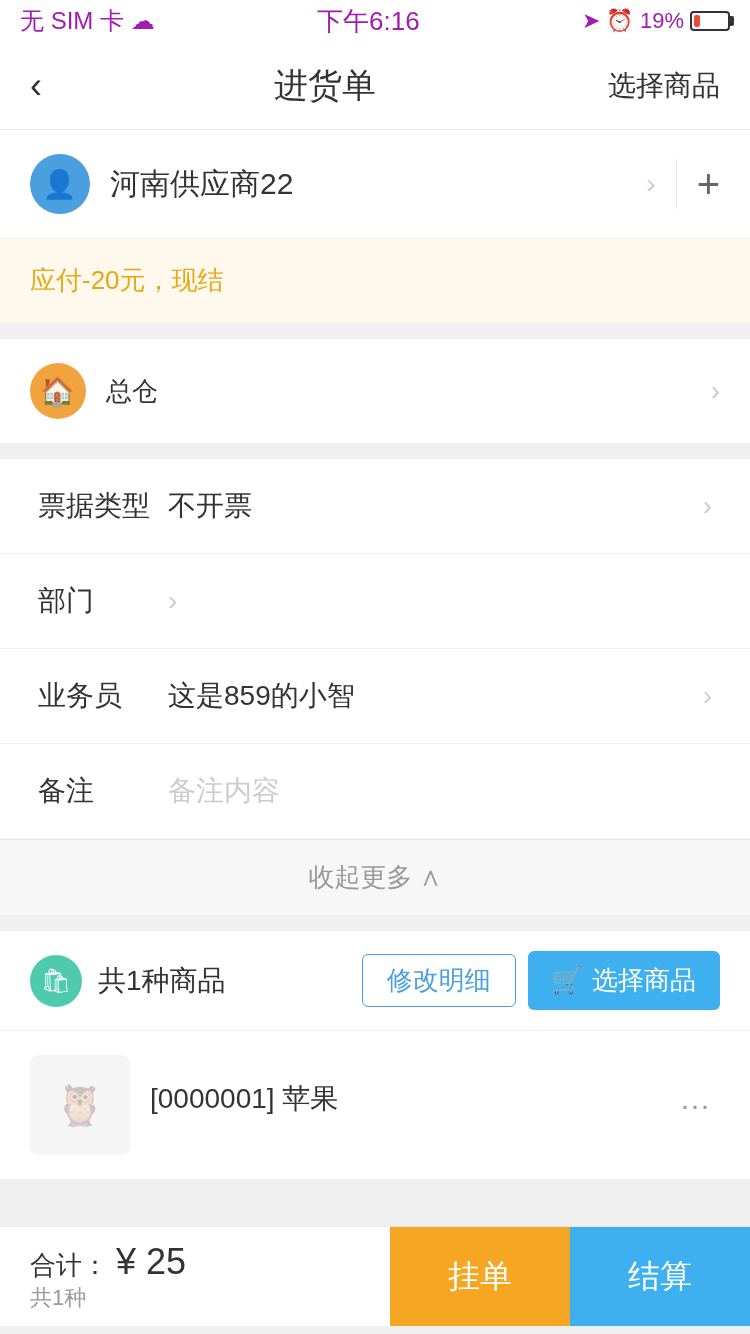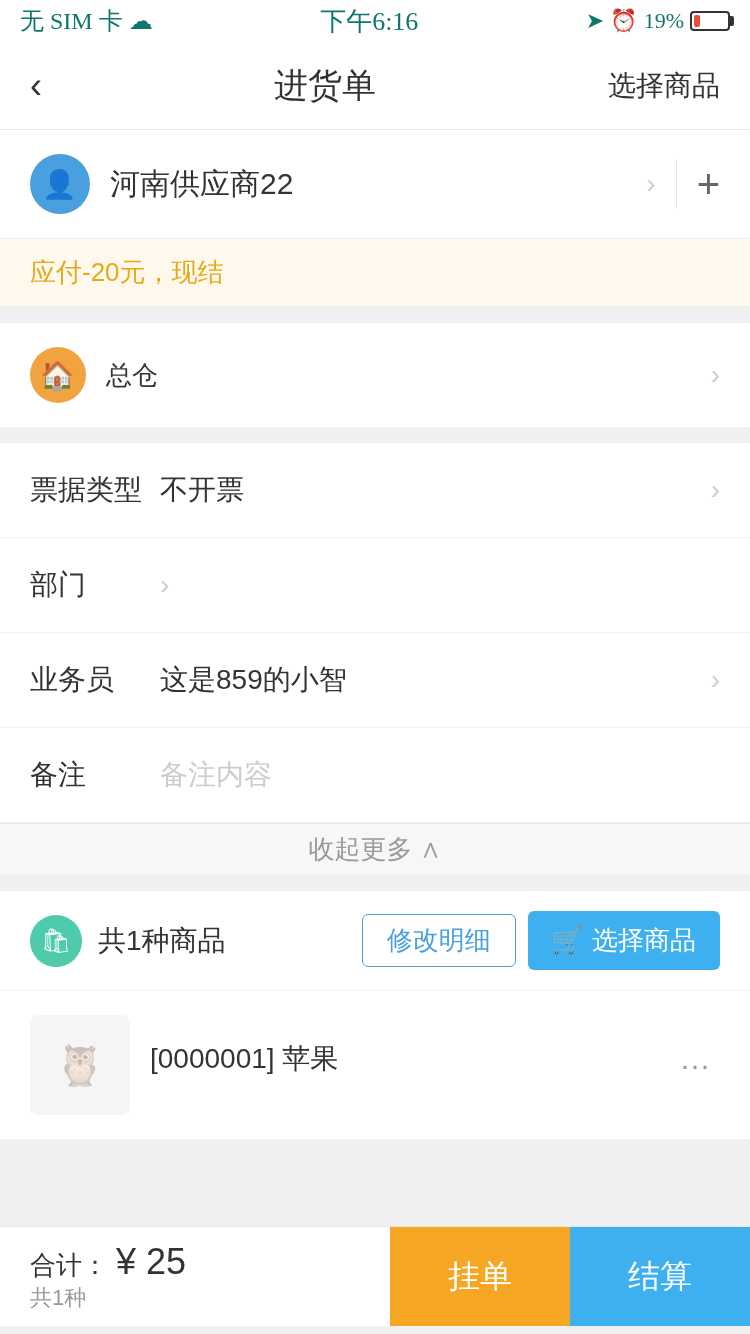--- a/index.html
+++ b/index.html
@@ -15,22 +15,21 @@
 
     
     .status-bar {
       height: 42px;
       background: #fff;
       display: flex;
       align-items: center;
       justify-content: space-between;
       padding: 0 20px;
       font-size: 24px;
-      color: #0f766e;
-      font-family: Liberation Serif, serif;
+      color: #a21caf;
     }
     .status-left { display: flex; align-items: center; gap: 8px; }
     .status-center { font-weight: 500; font-size: 26px; }
     .status-right { display: flex; align-items: center; gap: 6px; font-size: 22px; }
     .battery-icon {
       width: 40px; height: 20px; border: 2px solid #333; border-radius: 4px; position: relative; display: inline-flex; align-items: center; padding: 2px;
     }
     .battery-icon::after {
       content: ''; position: absolute; right: -6px; top: 50%; transform: translateY(-50%);
       width: 4px; height: 10px; background: #333; border-radius: 0 2px 2px 0;
@@ -101,21 +100,21 @@
     }
     .add-btn {
       font-size: 40px;
       color: #666;
       cursor: pointer;
     }
 
     
     .notice-bar {
       background: #fef9ec;
-      padding: 16px 30px;
+      padding: 24px 30px;
       font-size: 26px;
       color: #e6a817;
     }
 
     
     .warehouse-row {
       display: flex;
       align-items: center;
       padding: 24px 30px;
       background: #fff;
@@ -129,21 +128,21 @@
     .warehouse-name {
       flex: 1;
       font-size: 26px;
       color: #333;
     }
 
     
     .form-row {
       display: flex;
       align-items: center;
-      padding: 28px 30px;
+      padding: 28px 38px;
       background: #fff;
       border-bottom: 1px solid #f0f0f0;
     }
     .form-label {
       width: 130px;
       font-size: 28px;
       color: #333;
       flex-shrink: 0;
     }
     .form-value {
@@ -154,21 +153,21 @@
     .form-placeholder {
       color: #ccc;
     }
 
     
     .collapse-btn {
       display: flex;
       align-items: center;
       justify-content: center;
       background: #f7f7f7;
-      padding: 8px;
+      padding: 20px;
       font-size: 26px;
       color: #999;
       cursor: pointer;
       border-top: 1px solid #e8e8e8;
     }
 
     
     .products-header {
       display: flex;
       align-items: center;

